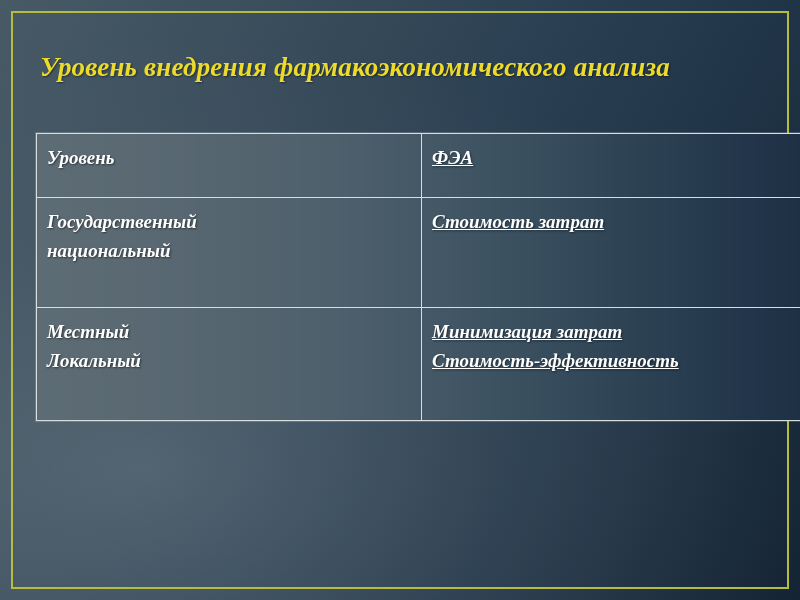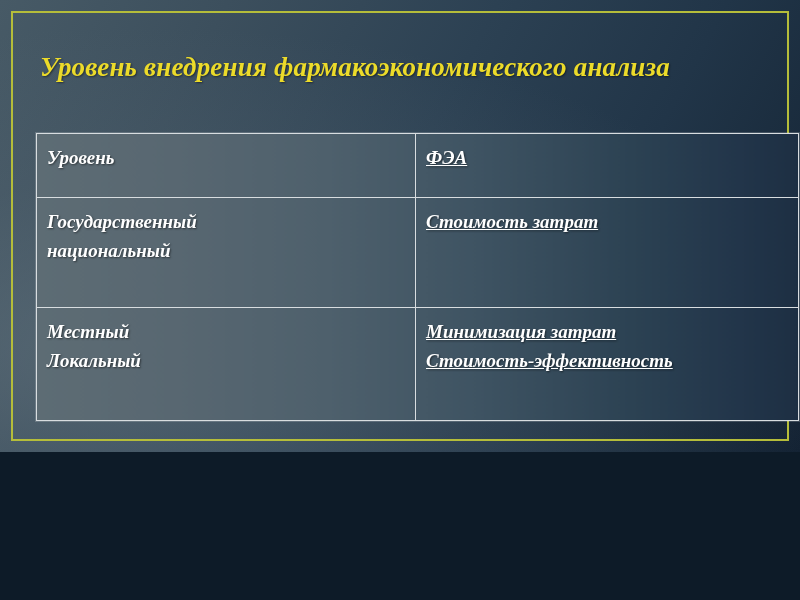--- a/index.html
+++ b/index.html
@@ -7,21 +7,21 @@
     padding: 0;
     background: #0d1b28;
   }
   body {
     font-family: "Liberation Serif", "DejaVu Serif", serif;
   }
 
   .slide {
     position: relative;
     width: 800px;
-    height: 452px;
+    height: 600px;
     overflow: hidden;
     background:
       radial-gradient(ellipse 120% 100% at 18% 78%, rgba(108,124,134,0.55) 0%, rgba(88,104,116,0.28) 38%, rgba(30,48,66,0.0) 72%),
       linear-gradient(118deg, #475a66 0%, #3c4f5d 22%, #2c4153 48%, #213548 70%, #18293a 88%, #142334 100%);
   }
 
   
   .slide-frame {
     position: absolute;
     left: 11px;
@@ -61,21 +61,21 @@
                 #586771 18%,
                 #4e606c 38%,
                 #3e5362 58%,
                 #2c4253 78%,
                 #22354a 92%,
                 #1d2f43 100%);
     box-shadow: 0 0 0 1px rgba(255,255,255,0.18);
   }
   .fea-table td {
     border: 1px solid #d8dde0;
-    padding: 9px 6px 9px 10px;
+    padding: 9px 12px 9px 10px;
     vertical-align: top;
     color: #ffffff;
     font-size: 19px;
     font-weight: bold;
     font-style: italic;
     line-height: 29px;
     text-shadow: 1px 1px 2px rgba(0,0,0,0.5);
     white-space: pre-line;
   }
   .col-level  { width: 362px; }

